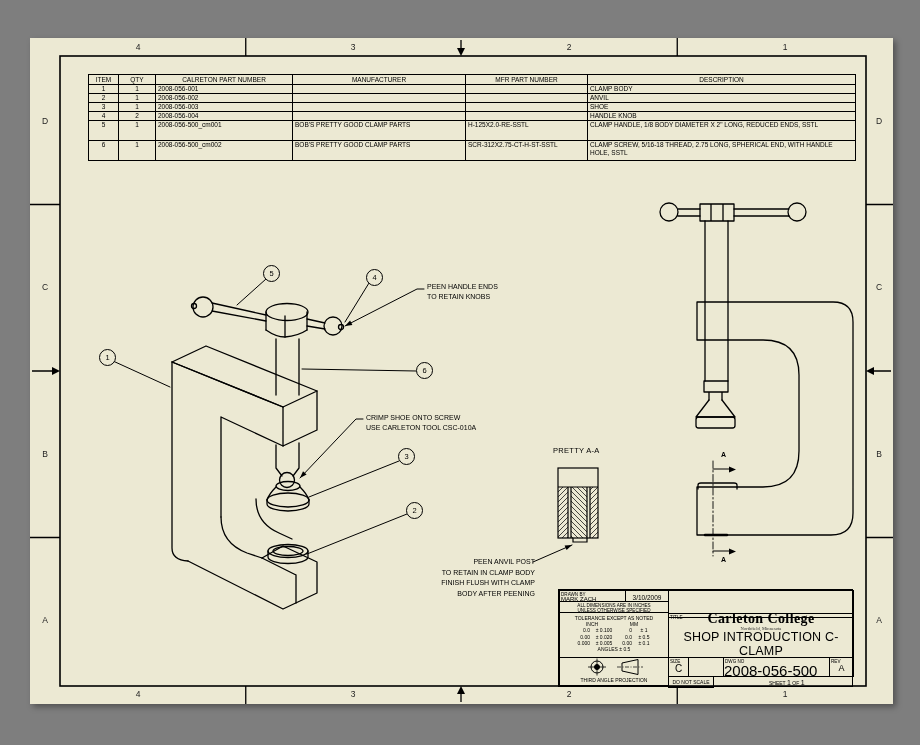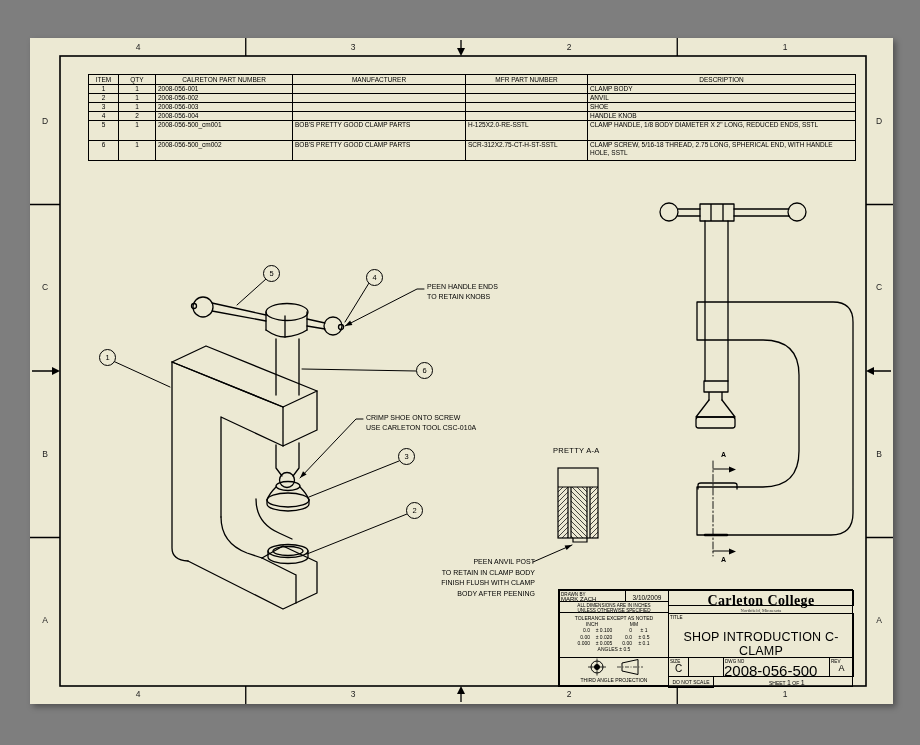--- a/index.html
+++ b/index.html
@@ -303,21 +303,21 @@
         </g>
         <g>
           <path d="M62,5 L78,1.5 L78,16.5 L62,13 Z"></path>
           <path d="M57,9 H83" stroke-width="0.7" stroke-dasharray="4 1.5 1 1.5"></path>
         </g>
       </g>
     </svg>
     <div style="font-size:5px;text-align:center;margin-top:1px;">THIRD ANGLE PROJECTION</div>
   </div>
 
-  <div class="cell" style="left:109px;top:0;width:186px;height:16px;padding-top:2px;">
+  <div class="cell" style="left:109px;top:0;width:186px;height:28px;padding-top:20px;">
     <div class="company">Carleton College</div>
     <div class="companysub">Northfield, Minnesota</div>
   </div>
 
   <div class="cell" style="left:109px;top:23px;width:186px;height:45px;">
     <span class="lbl">TITLE</span>
     <div class="dtitle" style="margin-top:10px;">SHOP INTRODUCTION C-CLAMP</div>
   </div>
 
   <div class="cell" style="left:109px;top:67px;width:21px;height:20px;">

